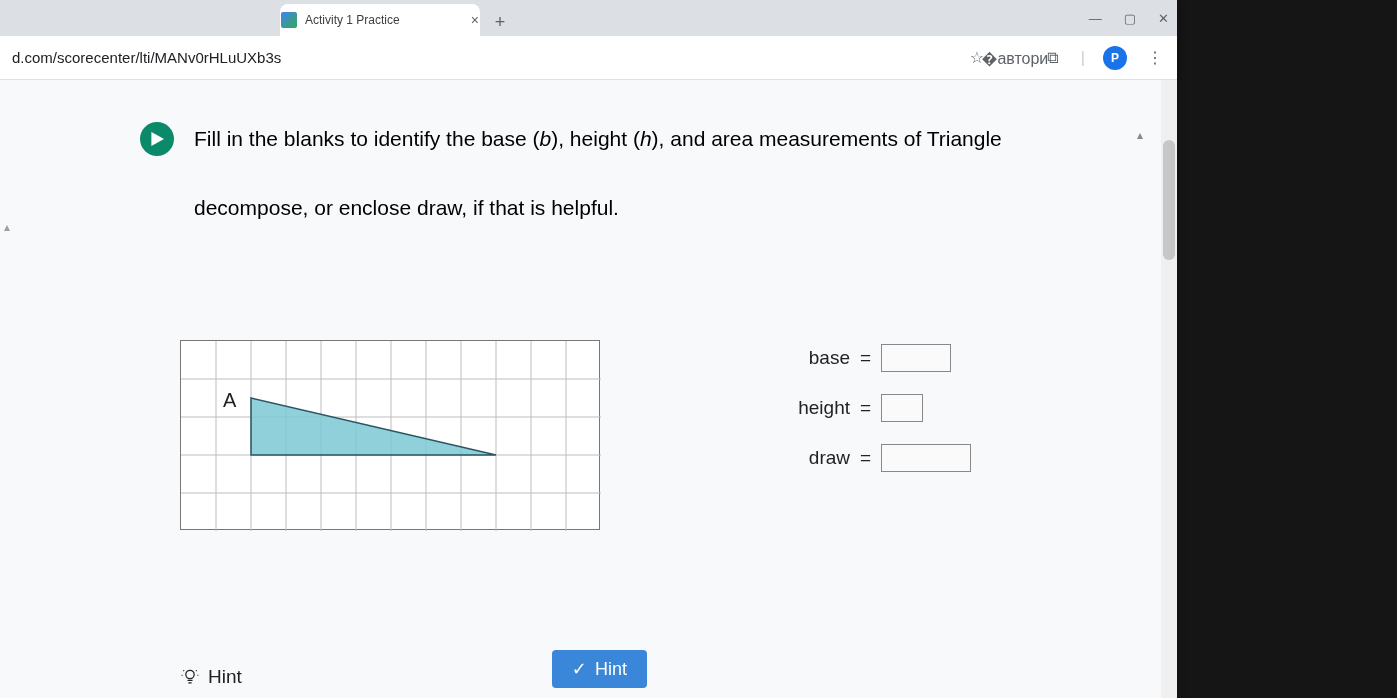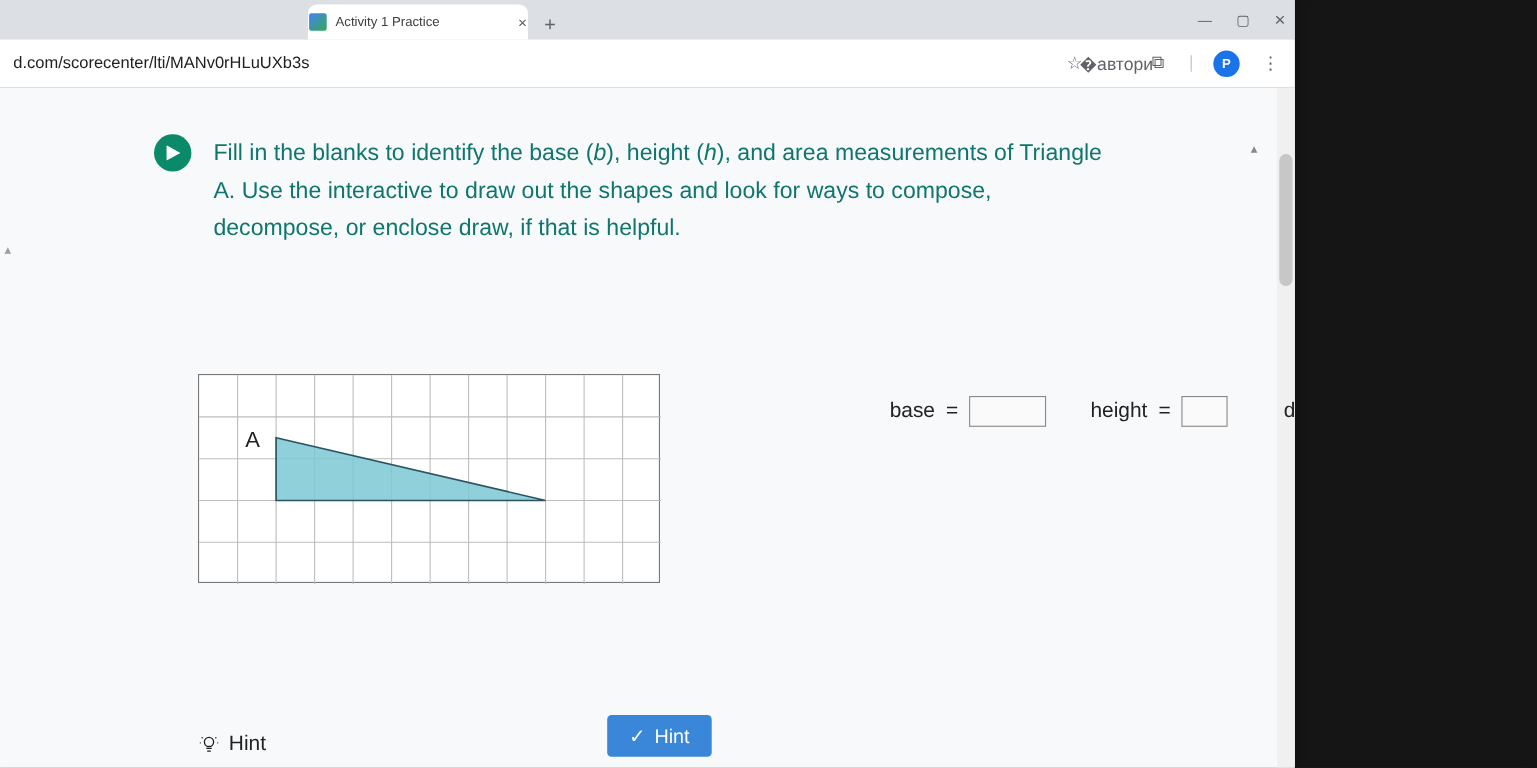--- a/index.html
+++ b/index.html
@@ -35,36 +35,36 @@
 
 
 .scroll-up { position:absolute; left:4px; top:140px; color:#9aa0a6; font-size:12px; }
 
 
 .problem { position:absolute; left:140px; top:42px; right:40px; }
 
 .play-badge { position:absolute; left:0; top:0; width:34px; height:34px; border-radius:50%; background:#0b8a6a; display:flex; align-items:center; justify-content:center; }
 .play-badge svg { fill:#fff; }
 
-.prompt { margin-left:54px; font-size:21px; line-height:1.65; color:#0f766e; max-width:900px; }
+.prompt { margin-left:54px; font-size:21px; line-height:1.65; color:#000000; max-width:900px; }
 .prompt i { font-style:italic; }
 .caret-up { position:absolute; right:-6px; top:6px; color:#888; font-size:12px; }
 
 
 .work { position:absolute; left:180px; top:260px; display:flex; gap:180px; align-items:flex-start; }
 
 
 .figure { width:420px; height:190px; border:1px solid #777; background:#fff; position:relative; }
 .grid-lines { position:absolute; inset:0; }
 .grid-lines line { stroke:#bdbdbd; stroke-width:1; }
 .triangle { fill:#7cc8d4; fill-opacity:.85; stroke:#2a5560; stroke-width:1.5; }
 .fig-label { position:absolute; left:42px; top:48px; font-size:20px; color:#222; }
 
 
-.answers { display:flex; flex-direction:row; gap:22px; margin-top:20px; }
+.answers { display:flex; flex-direction:column; gap:22px; margin-top:4px; }
 .ans-row { display:flex; align-items:center; gap:10px; font-size:19px; color:#222; }
 .ans-row label { min-width:70px; text-align:right; }
 .ans-row .eq { }
 .ans-box { width:70px; height:28px; border:1px solid #888; background:#fafafa; }
 .ans-box.sm { width:42px; }
 .ans-box.wide { width:90px; }
 
 
 .bottom-bar { position:absolute; left:180px; bottom:10px; right:60px; display:flex; align-items:flex-end; }
 .hint { display:flex; align-items:center; gap:8px; font-size:19px; color:#222; cursor:pointer; }
@@ -119,21 +119,21 @@
 
       <div class="problem">
         <div class="play-badge">
           <svg width="14" height="14" viewBox="0 0 10 10">
               <polygon points="1,0 10,5 1,10"></polygon>
             </svg>
         </div>
         <span class="caret-up">▴</span>
         <div class="prompt">
           <span>Fill in the blanks to identify the base (</span><i>b</i><span>), height (</span><i>h</i><span>), and area measurements of Triangle</span><br>
-          <span>A. Use the interactive to draw out the shapes and look for ways to compose,</span><br>
+          <br>
           <span>decompose, or enclose draw, if that is helpful.</span>
         </div>
       </div>
 
       <div class="work">
         <div class="figure">
           <svg class="grid-lines" width="420" height="190">
             <g>
 
               <line x1="35" y1="0" x2="35" y2="190"></line>

